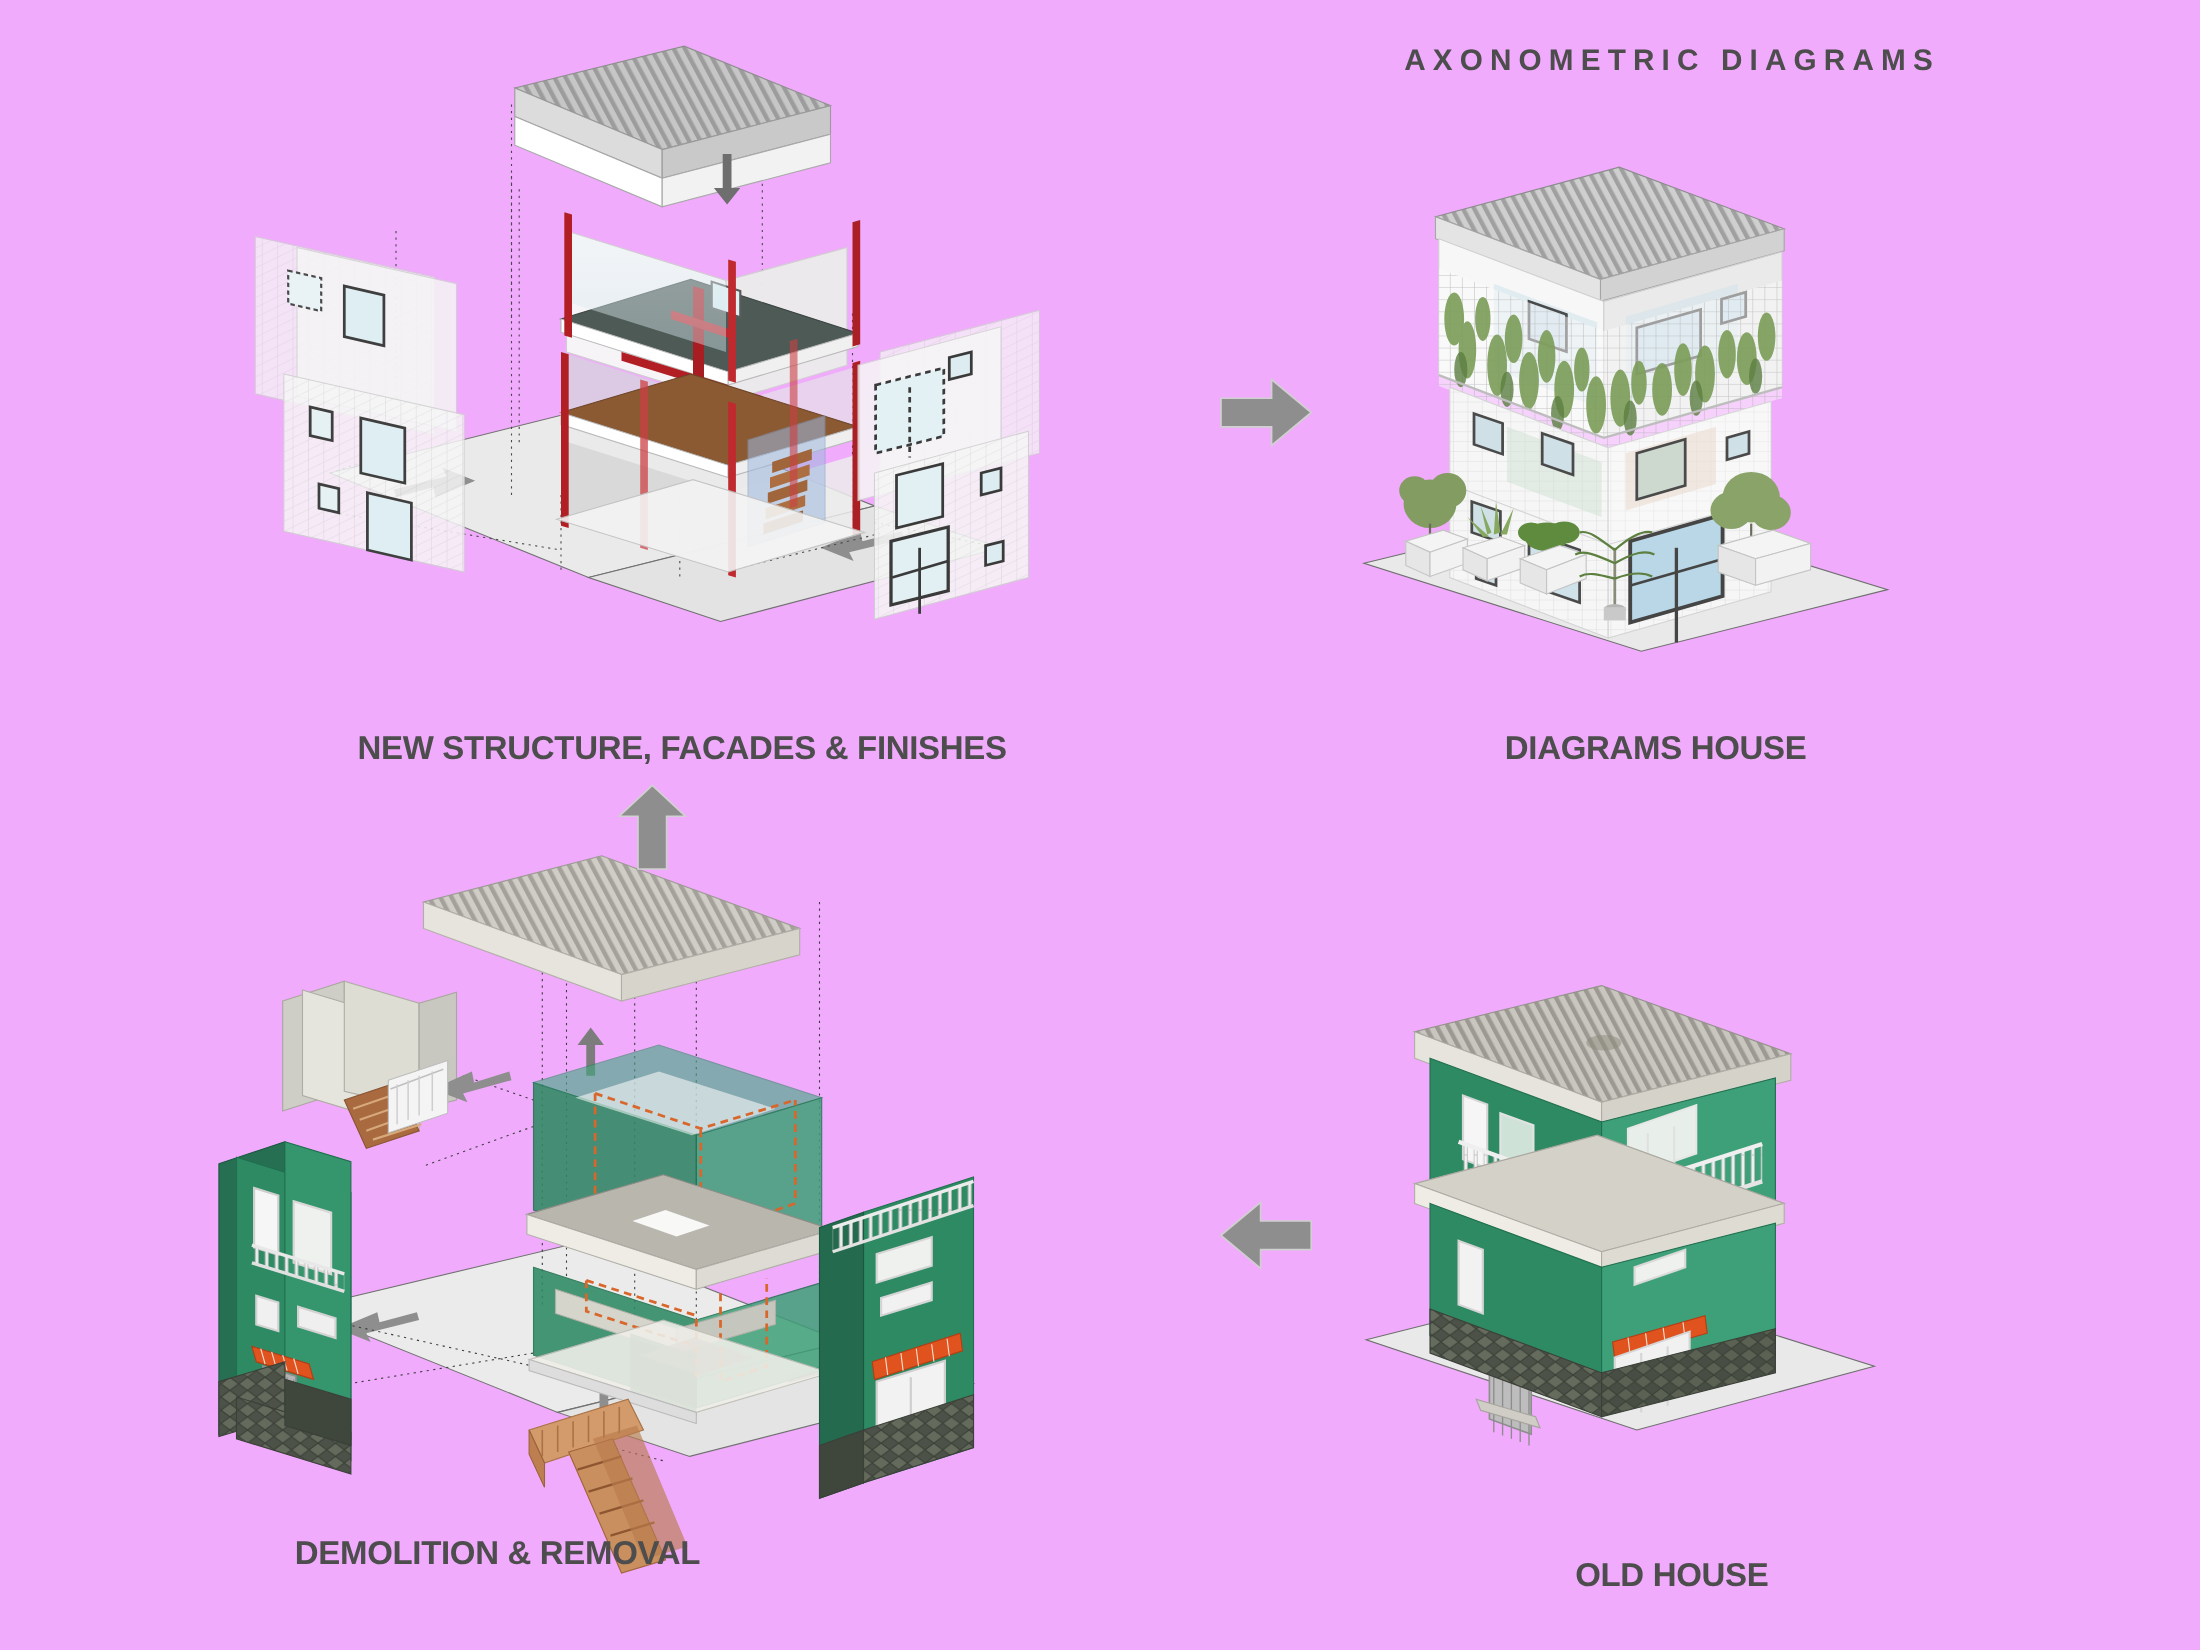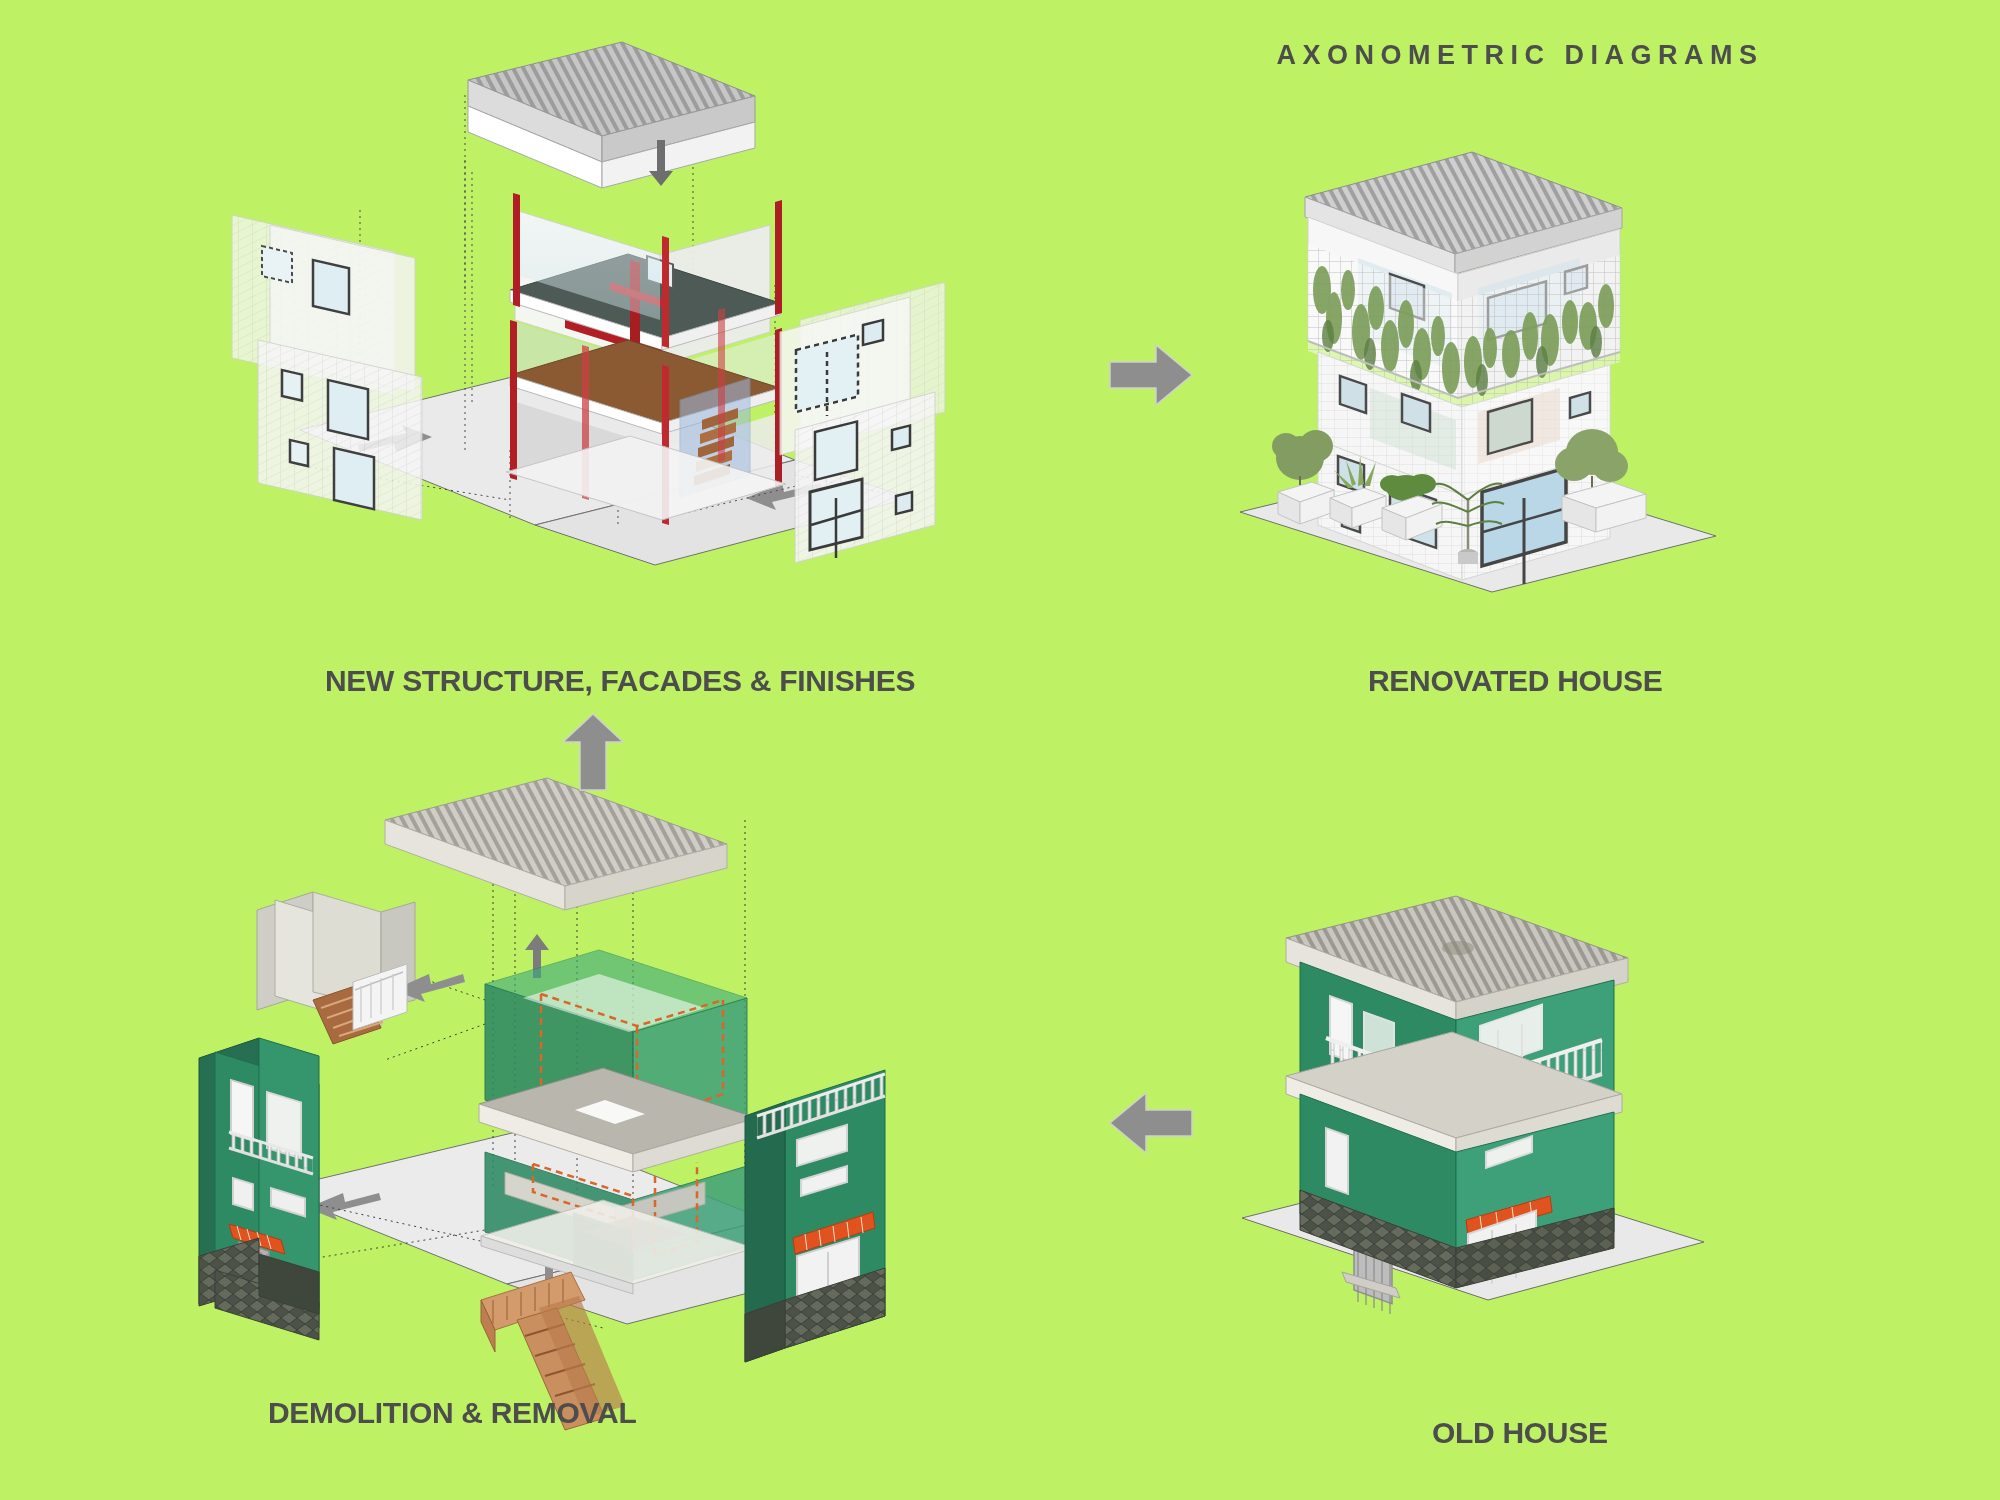--- a/index.html
+++ b/index.html
@@ -1,19 +1,19 @@
 <!DOCTYPE html>
 <html><head>
 <meta charset="utf-8">
 <style>
   html,body{margin:0;padding:0;background:#ffffff;}
   body{width:2000px;height:1500px;position:relative;overflow:hidden;
        font-family:"Liberation Sans","DejaVu Sans",sans-serif;}
 
-  .page{position:absolute;inset:0;background:#bef264;}
+  .page{position:absolute;inset:0;background:#f0abfc;}
 
   
   .main-title{
     position:absolute;left:1240px;top:40px;width:560px;
     text-align:center;font-size:27px;font-weight:bold;color:#4d4d4d;
     letter-spacing:6.5px;white-space:nowrap;
   }
 
   
   .caption{
@@ -347,21 +347,21 @@
           <ellipse cx="380" cy="326" rx="18" ry="16"></ellipse>
         </g>
         <path d="M362 336 L362 358" stroke="#6b6b5a" stroke-width="2"></path>
         <path d="M332 356 L382 342 L416 354 L366 368 Z" fill="#f4f4f4" stroke="#c4c4c4" stroke-width="1"></path>
         <path d="M332 356 L366 368 L366 392 L332 380 Z" fill="#e6e6e6" stroke="#c4c4c4" stroke-width="1"></path>
         <path d="M366 368 L416 354 L416 378 L366 392 Z" fill="#f2f2f2" stroke="#c4c4c4" stroke-width="1"></path>
       </g>
     </svg>
   </div>
 
-  <div class="caption cap-ren">RENOVATED HOUSE</div>
+  <div class="caption cap-ren">DIAGRAMS HOUSE</div>
 
   <div class="panel" style="left:185px;top:760px;width:760px;height:660px;">
     <svg class="axo" width="760" height="660" viewBox="0 0 760 660">
       <defs>
         <pattern id="stoneP" width="16" height="12" patternUnits="userSpaceOnUse">
           <rect width="16" height="12" fill="#4c5248"></rect>
           <path d="M0 6 L8 0 L16 6 L8 12 Z" fill="#656b5c" stroke="#3b4038" stroke-width="1"></path>
         </pattern>
         <pattern id="corrDem" width="9" height="8" patternUnits="userSpaceOnUse" patternTransform="rotate(-28)">
           <rect width="9" height="8" fill="#cfcdc6"></rect>

